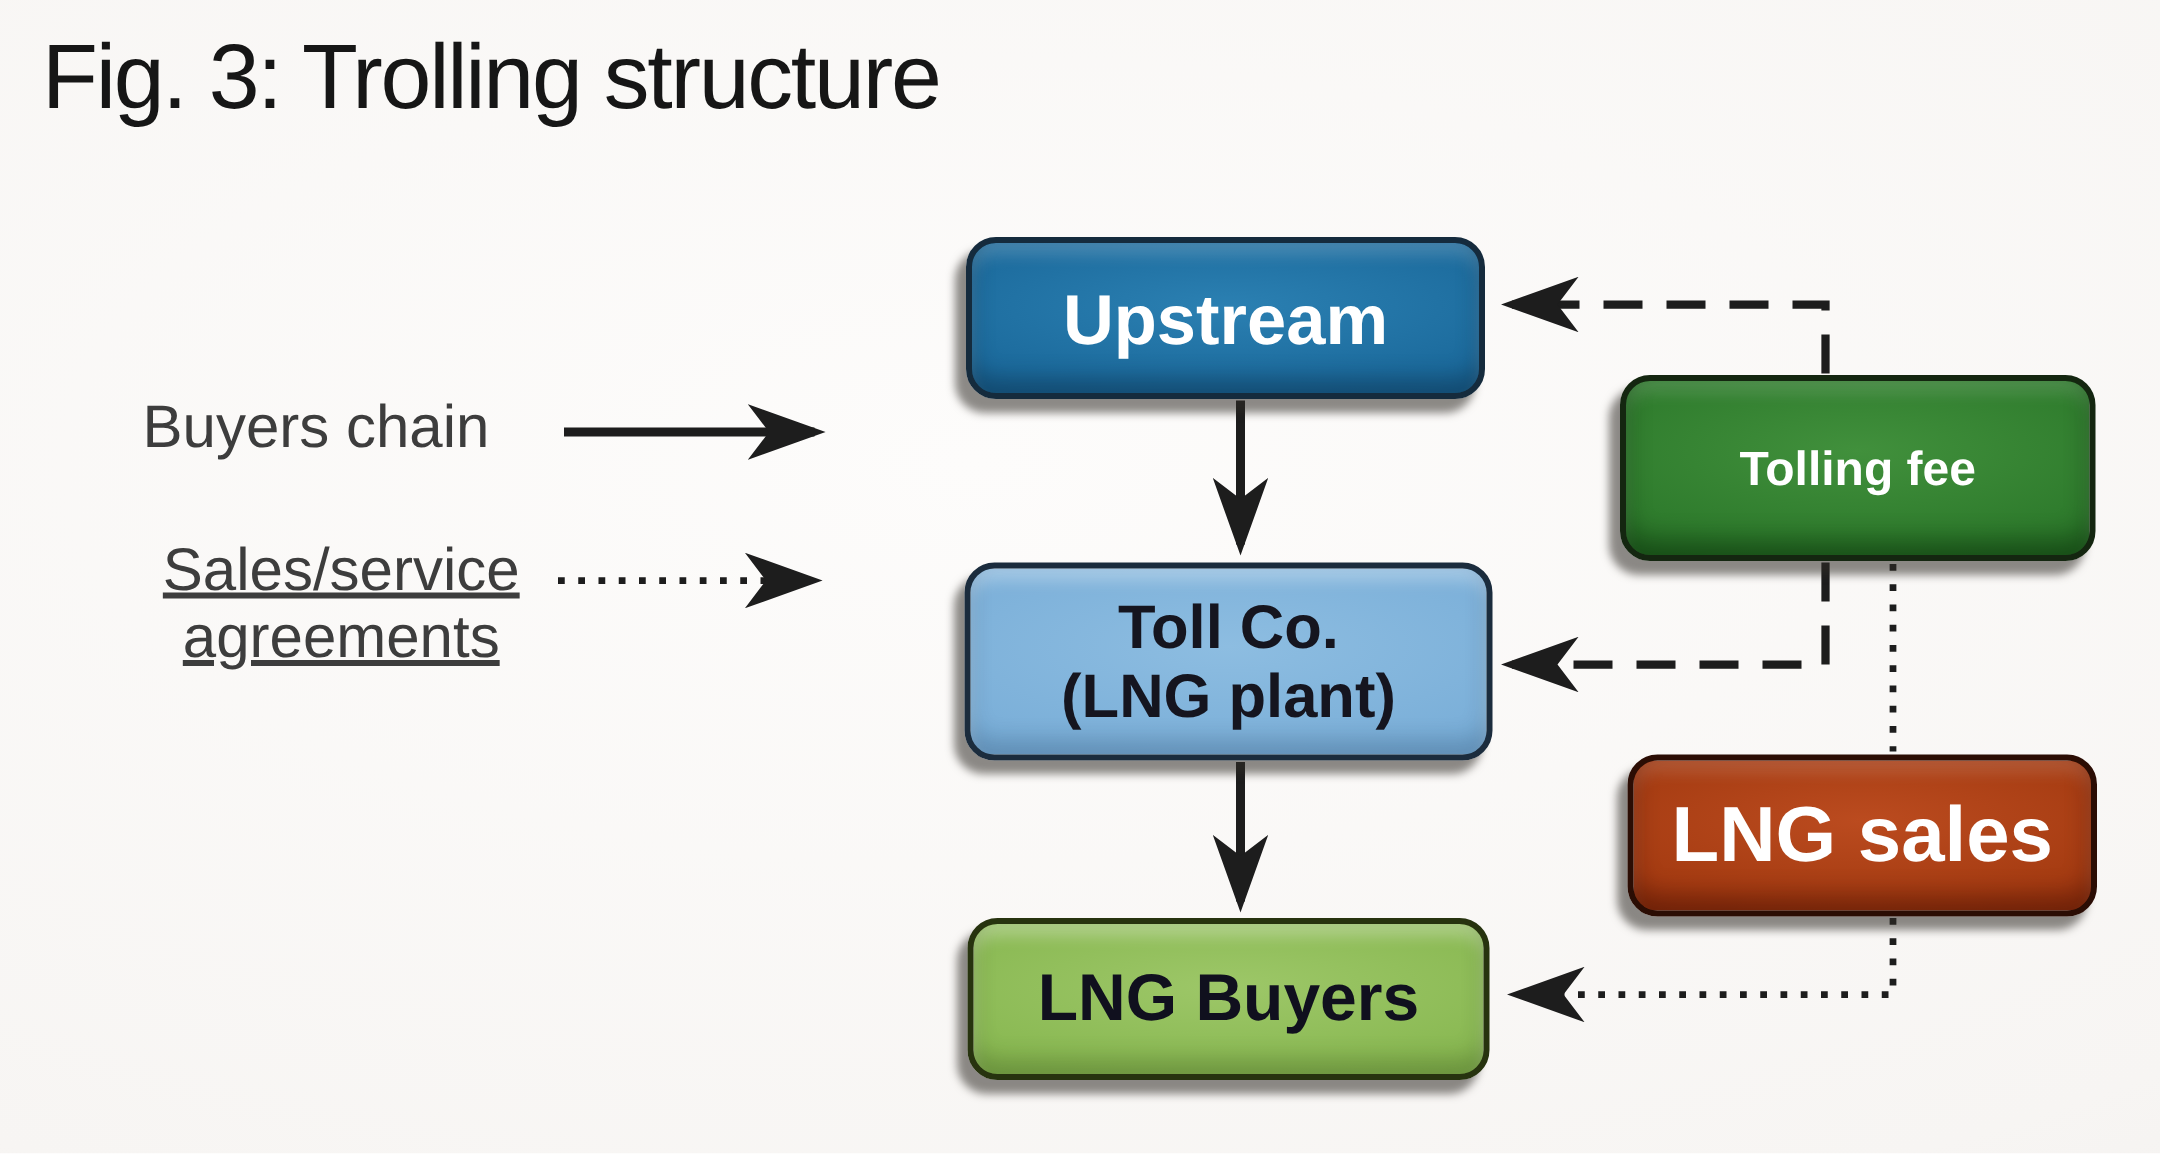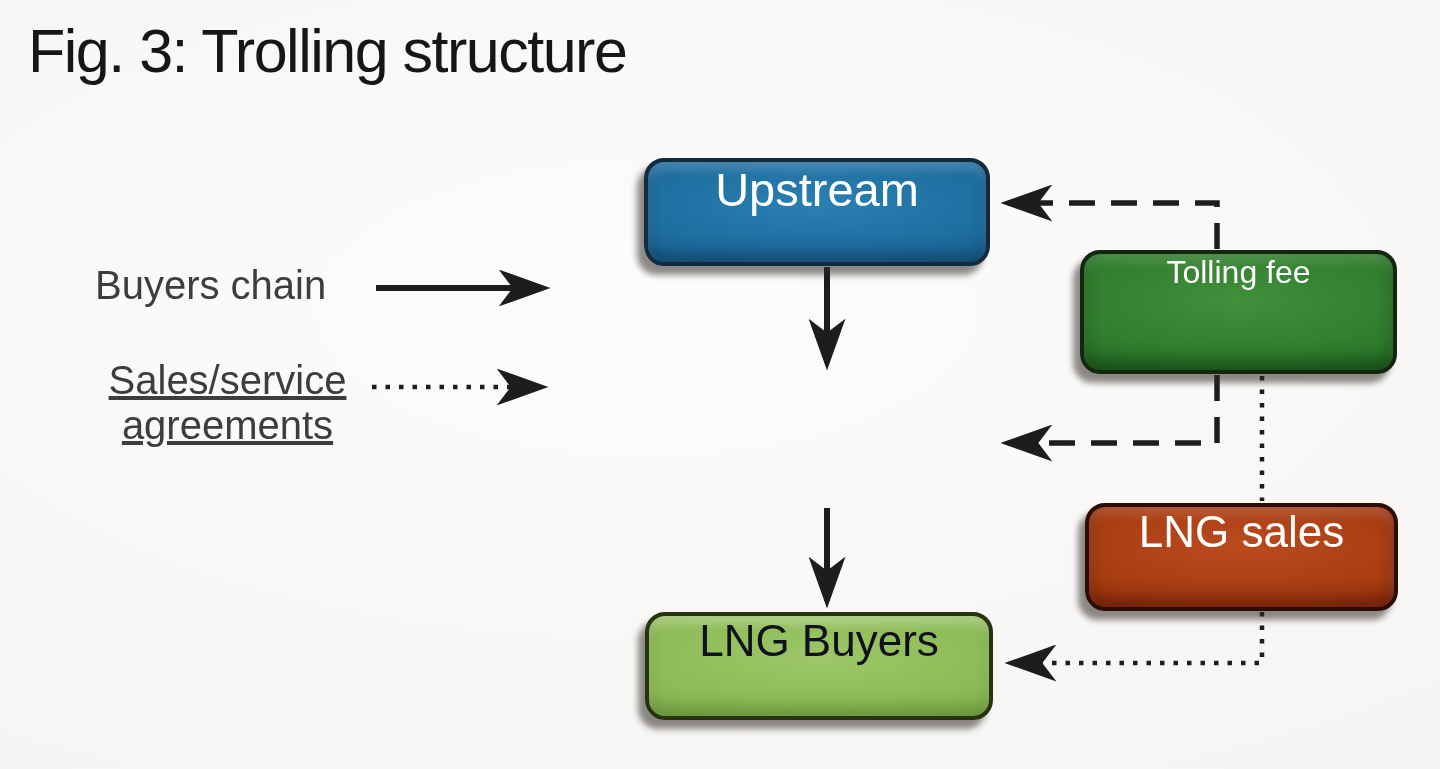--- a/index.html
+++ b/index.html
@@ -25,24 +25,24 @@
     color: #161616;
     white-space: nowrap;
   }
   
   .node {
     position: absolute;
     box-sizing: border-box;
     border-radius: 20px;
     display: flex;
     align-items: center;
-    justify-content: flex-start;
+    justify-content: center;
     flex-direction: column;
     text-align: center;
-    font-weight: normal;
+    font-weight: bold;
     box-shadow: -7px 9px 6px rgba(48, 44, 38, 0.55);
   }
   .node .line1, .node .line2 { white-space: nowrap; }
 
   #node-upstream {
     left: 644px; top: 158px; width: 346px; height: 108px;
     border: 4px solid #152b3d;
     background: radial-gradient(ellipse 115% 95% at 50% 42%, #2b80b2 0%, #1c6b9d 55%, #135a88 100%);
     box-shadow: -7px 9px 6px rgba(48,44,38,0.55), inset 0 -10px 14px rgba(10,30,50,0.35), inset 0 8px 10px rgba(255,255,255,0.18);
     color: #ffffff;
@@ -72,21 +72,21 @@
     box-shadow: -7px 9px 6px rgba(48,44,38,0.55), inset 0 -10px 16px rgba(5,35,5,0.45), inset 0 8px 10px rgba(255,255,255,0.15);
     color: #ffffff;
     font-size: 32px;
   }
   #node-lng-sales {
     left: 1085px; top: 503px; width: 313px; height: 108px;
     border: 4px solid #2b0d04;
     background: radial-gradient(ellipse 110% 95% at 50% 40%, #bb4b1f 0%, #a63c12 55%, #87290a 100%);
     box-shadow: -7px 9px 6px rgba(48,44,38,0.55), inset 0 -10px 16px rgba(60,10,0,0.45), inset 0 8px 10px rgba(255,255,255,0.15);
     color: #ffffff;
-    font-size: 44px;
+    font-size: 52px;
   }
   
   .legend-label {
     position: absolute;
     color: #3d3d3d;
     font-size: 40px;
     line-height: 1.12;
   }
   #legend-supply {
     left: 95px; top: 263px;
@@ -140,20 +140,24 @@
     <path class="edge dotted" d="M1262,612 L1262,663 L1012,663" marker-end="url(#ah)"></path>
 
     <path class="edge solid" d="M376,288 L543,288" stroke-width="4.5" marker-end="url(#ah)"></path>
     <path class="edge dotted" d="M372,387 L541,387" marker-end="url(#ah)"></path>
   </svg>
 
   <div class="node" id="node-upstream">
     <span class="line1">Upstream</span>
   </div>
 
+  <div class="node" id="node-toll-co">
+    <span class="line1">Toll Co.</span>
+    <span class="line2">(LNG plant)</span>
+  </div>
 
   <div class="node" id="node-lng-buyers">
     <span class="line1">LNG Buyers</span>
   </div>
 
   <div class="node" id="node-tolling-fee">
     <span class="line1">Tolling fee</span>
   </div>
 
   <div class="node" id="node-lng-sales">

